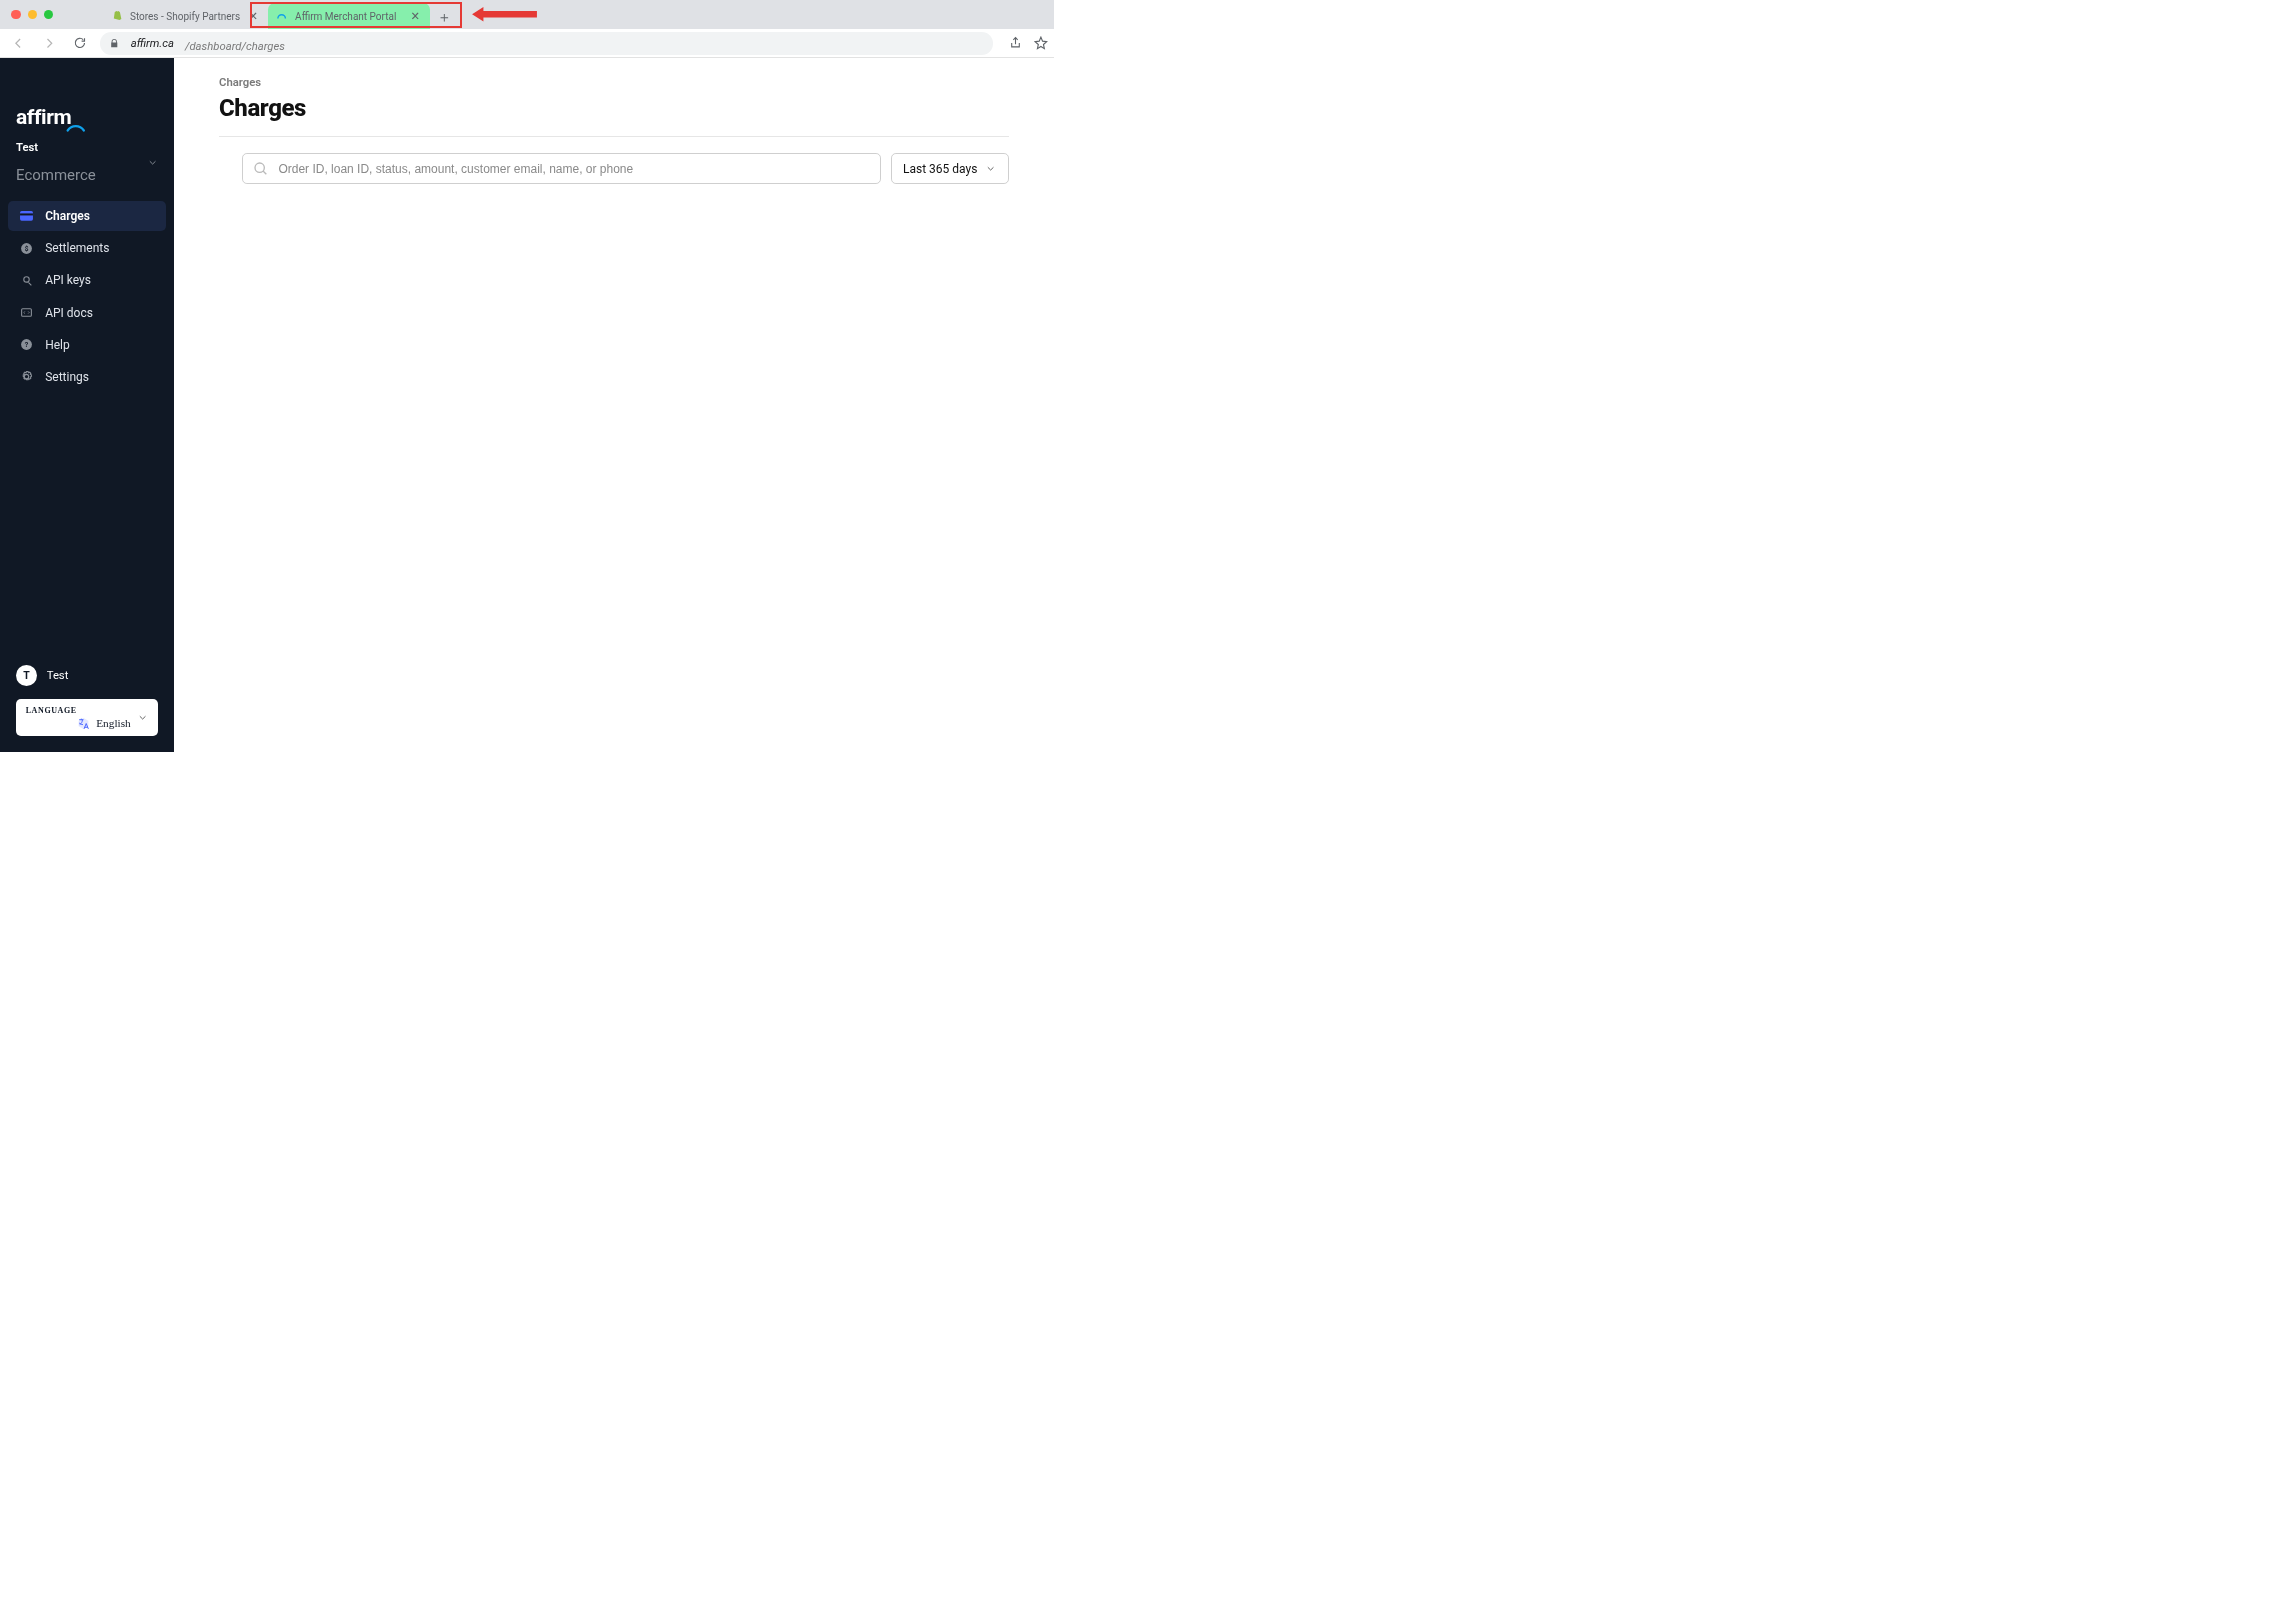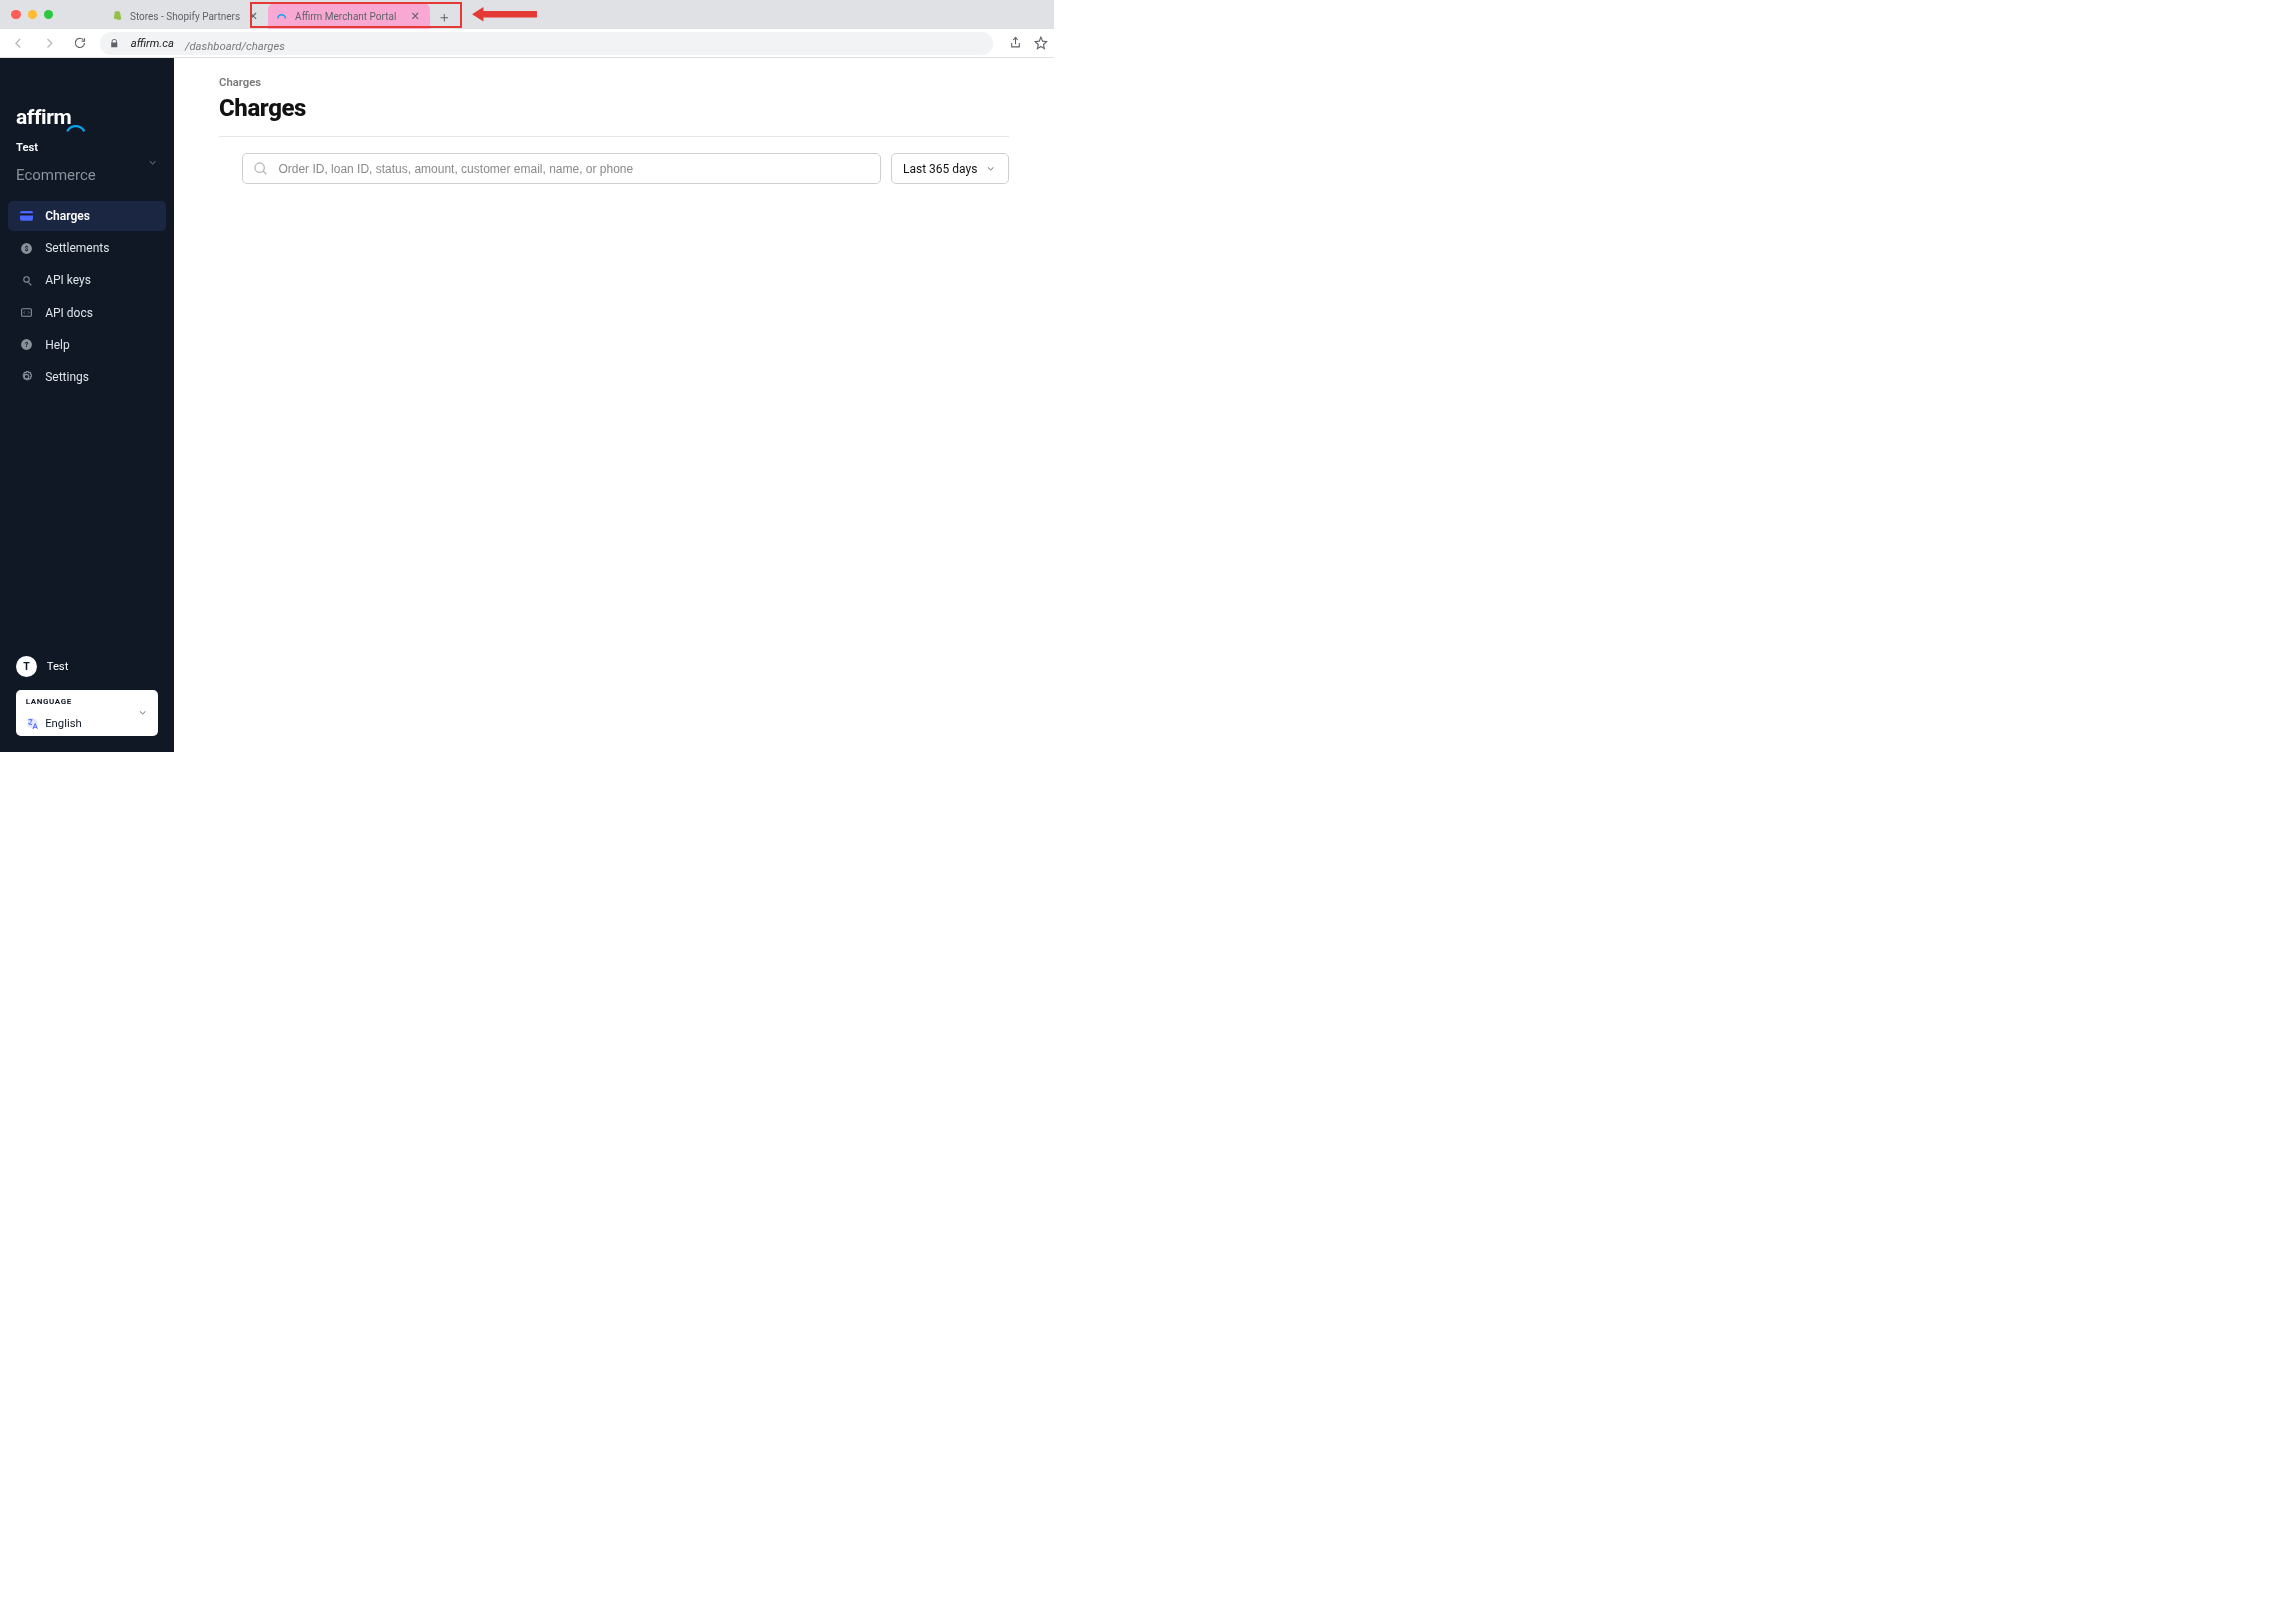--- a/index.html
+++ b/index.html
@@ -9,21 +9,21 @@
   
   .chrome { background: #dfe1e5; height: 29px; display: flex; align-items: center; padding: 0 6.5px; }
   .traffic { display: flex; gap: 6.5px; align-items: center; margin-right: 49px; margin-left: 4.9px;}
   .dot { width: 9.7px; height: 9.7px; border-radius: 50%; }
   .dot.red { background: #ff5f57; }
   .dot.yellow { background: #febc2e; }
   .dot.green { background: #28c840; }
 
   .tabs { display: flex; align-items: flex-end; height: 100%; }
   .tab { height: 26px; min-width: 162px; background: #dfe1e5; display:flex; align-items:center; padding:0 8px; font-size:10px; color:#5f6368; border-top-left-radius:6.5px; border-top-right-radius:6.5px; gap:6.5px; position:relative; }
-  .tab.active { background:#f9a8d4; }
+  .tab.active { background:#86efac; }
   .tab .favicon { width:13px; height:13px; display:flex; align-items:center; justify-content:center; }
   .tab .title { flex:1; white-space:nowrap; overflow:hidden; text-overflow:ellipsis; }
   .tab .close { width:13px; height:13px; display:flex; align-items:center; justify-content:center; color:#5f6368; font-size:11.3px; border-radius:50%;}
   .newtab { width:23px; height:23px; display:flex; align-items:center; justify-content:center; color:#5f6368; font-size:14.6px; border-radius:3.2px; margin-left:3.2px;}
 
   .annot-box { position:absolute; border:2.4px solid #e53935; background:transparent; pointer-events:none; z-index:50; }
   .annot-arrow { position:absolute; z-index:50; display:flex; align-items:center; }
 
   .addr-row { height:29px; background:#fff; display:flex; align-items:center; padding:0 6.5px; gap:8px; border-bottom:0.8px solid #e2e2e2;}
   .nav-btn { width:23px; height:23px; display:flex; align-items:center; justify-content:center; color:#5f6368; border-radius:50%; }
@@ -48,21 +48,21 @@
   .nav { padding:4.9px 8px; display:flex; flex-direction:column; gap:1.6px;}
   .nav-item { display:flex; align-items:center; gap:11.3px; padding:8px 11.3px; font-size:12px; color:#dfe3ea; border-radius:4.9px; cursor:pointer;}
   .nav-item.active { background:#1b2742; color:#fff; font-weight:600; }
   .nav-item .nicon { width:14.6px; height:14.6px; display:flex; align-items:center; justify-content:center; color:#8a9099; flex-shrink:0; }
   .nav-item.active .nicon { color:#4a66ff; }
 
   .sidebar-footer { margin-top:auto; padding:11.3px 16px 16px 16px; display:flex; flex-direction:column; gap:13px;}
   .user-row { display:flex; align-items:center; gap:9.7px; font-size:11.3px; color:#fff;}
   .avatar { width:21px; height:21px; border-radius:50%; background:#fff; color:#101825; font-weight:700; font-size:10.5px; display:flex; align-items:center; justify-content:center;}
   .lang-box { background:#fff; border-radius:4.9px; padding:6.5px 9.7px; color:#101825; display:flex; align-items:center; justify-content:space-between;}
-  .lang-box .left { display:flex; flex-direction:column; }
+  .lang-box .left { display:flex; flex-direction:row;font-family:Liberation Serif, serif; }
   .lang-box .lbl { font-size:8px; font-weight:700; letter-spacing:0.6px; color:#101825; }
   .lang-box .val-row { display:flex; align-items:center; gap:6.5px; font-size:11.3px; margin-top:11px;}
 
   .main { flex:1; padding:18px 45px; overflow:auto; }
   .crumb { font-size:11.3px; color:#7a7a7a; margin-bottom:4.9px; font-weight:600;}
   .h1 { font-size:24px; font-weight:800; color:#121212; letter-spacing:-0.4px;}
   .divider { height:0.8px; background:#e6e6e6; margin-top:14.6px; margin-bottom:16px; }
 
   .row-controls { display:flex; gap:9.7px; align-items:center;margin-left:23px; }
   .search { flex:1; height:31px; border:0.8px solid #cfcfcf; border-radius:4.9px; display:flex; align-items:center; padding:0 9.7px; gap:9.7px; background:#fff; }

